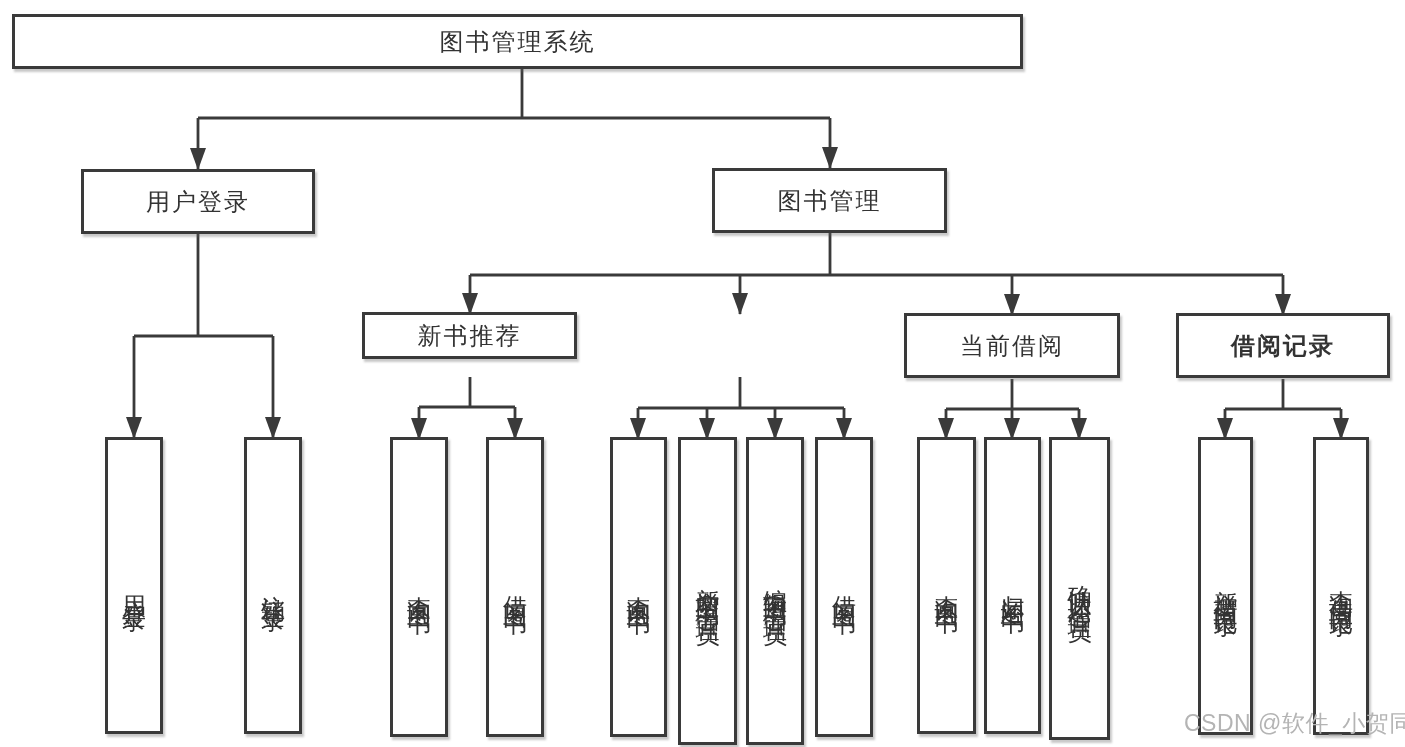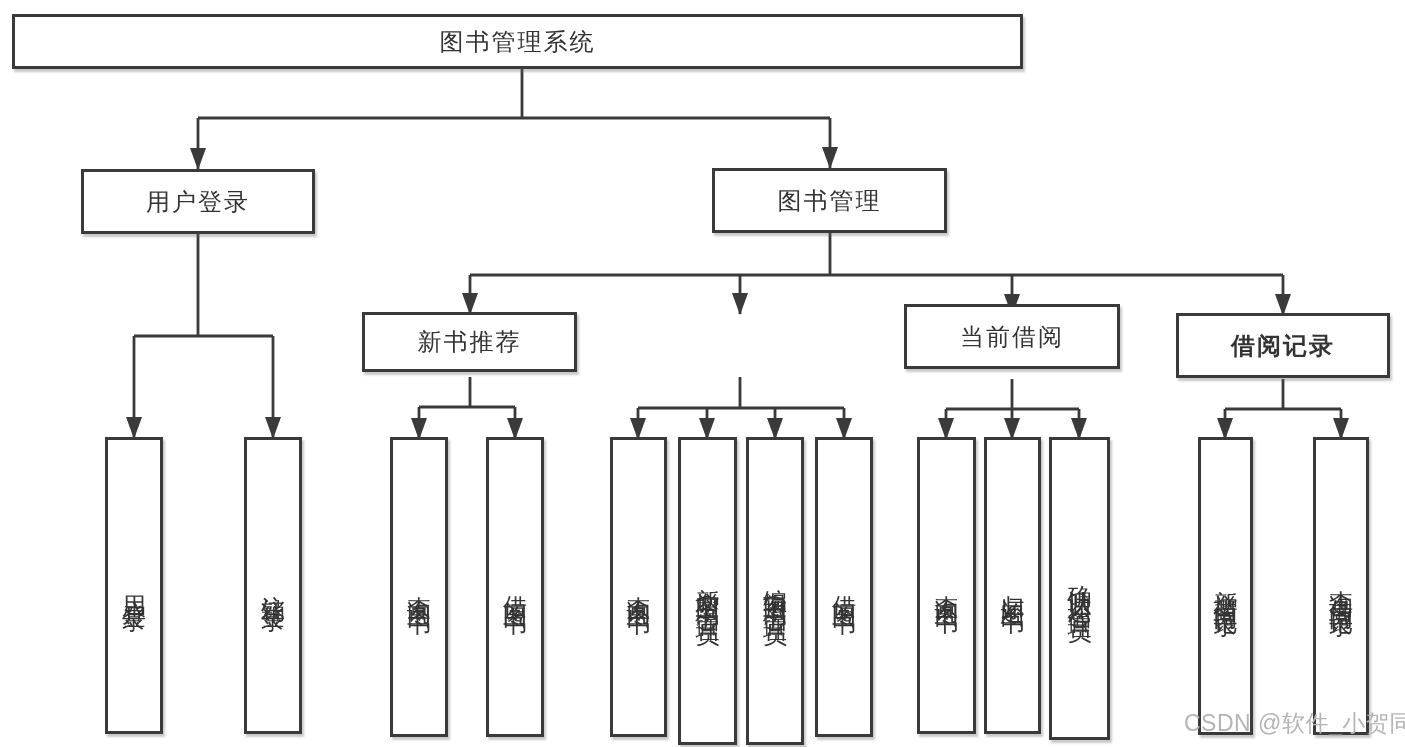--- a/index.html
+++ b/index.html
@@ -110,24 +110,24 @@
     <span class="hlabel">图书管理系统</span>
   </div>
 
   <div class="node" style="left:81px; top:169px; width:234px; height:65px;">
     <span class="hlabel">用户登录</span>
   </div>
   <div class="node" style="left:712px; top:168px; width:235px; height:65px;">
     <span class="hlabel">图书管理</span>
   </div>
 
-  <div class="node" style="left:362px; top:312px; width:215px; height:60px;">
+  <div class="node" style="left:362px; top:312px; width:215px; height:47px;">
     <span class="hlabel">新书推荐</span>
   </div>
-  <div class="node" style="left:904px; top:304px; width:216px; height:65px;">
+  <div class="node" style="left:904px; top:313px; width:216px; height:65px;">
     <span class="hlabel">当前借阅</span>
   </div>
   <div class="node" style="left:1176px; top:313px; width:214px; height:65px;font-weight:bold;">
     <span class="hlabel">借阅记录</span>
   </div>
 
   <div class="node" style="left:105px; top:437px; width:58px; height:297px;">
     <span class="vlabel">用户登录</span>
   </div>
   <div class="node" style="left:244px; top:437px; width:58px; height:297px;">

